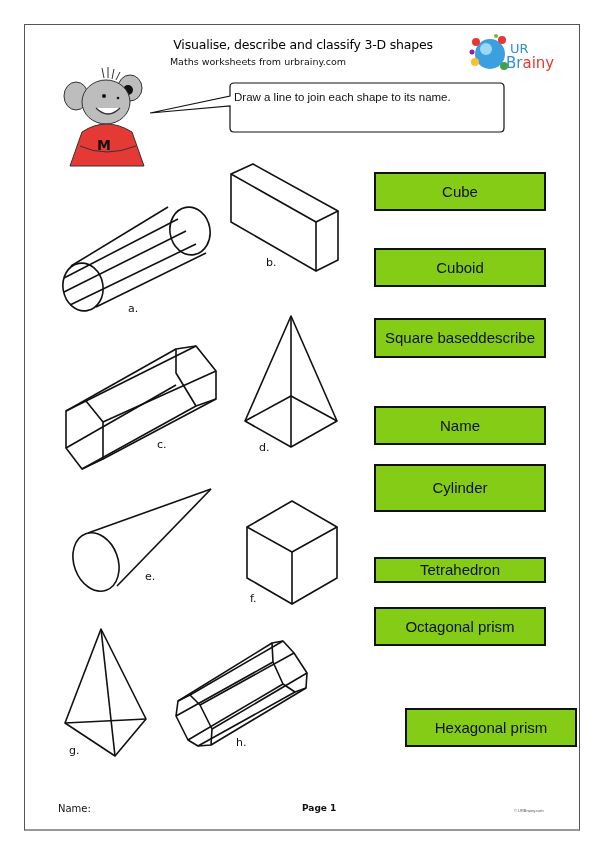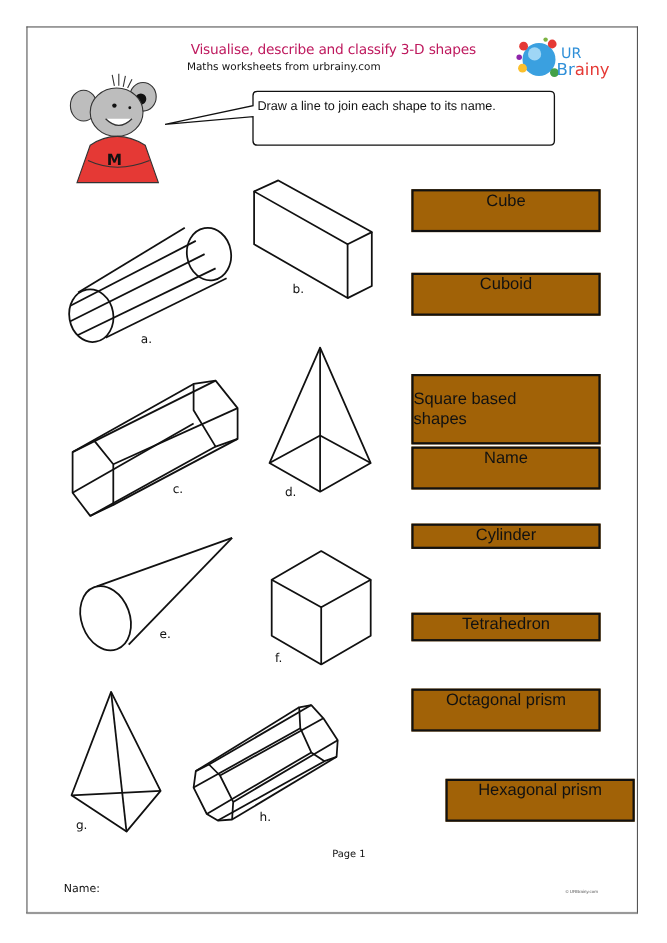--- a/index.html
+++ b/index.html
@@ -1,28 +1,28 @@
 <!DOCTYPE html>
 <html><head>
 <meta charset="utf-8">
 <style>
   html, body { margin: 0; padding: 0; background: #ffffff; }
   body { width: 606px; height: 857px; position: relative; overflow: hidden; font-family: "Liberation Sans", sans-serif; }
   .page { position: absolute; left: 24px; top: 24px; width: 556px; height: 807px; border: 1px solid #555; border-bottom: 2px solid #999; border-right: 1px solid #555; background: #fff; box-sizing: border-box; }
-  .title { position: absolute; left: 0; width: 606px; top: 37px; text-align: center; font-family: "DejaVu Sans", sans-serif; font-size: 12.5px; color: #be185d; letter-spacing: -0.2px; }
+  .title { position: absolute; left: 0; width: 606px; top: 37px; text-align: center; font-family: "DejaVu Sans", sans-serif; font-size: 12.5px; color: #000000; letter-spacing: -0.2px; }
   .subtitle { position: absolute; left: 0; width: 516px; top: 56px; text-align: center; font-family: "DejaVu Sans", sans-serif; font-size: 9.5px; color: #111; }
   .logo { position: absolute; left: 466px; top: 28px; width: 100px; height: 50px; }
   .mascot { position: absolute; left: 62px; top: 66px; width: 100px; height: 104px; }
   .bubble-svg { position: absolute; left: 150px; top: 80px; width: 360px; height: 60px; }
   .bubble-text { position: absolute; left: 234px; top: 90px; font-size: 11.5px; line-height: 15px; color: #111; }
   .shapes { position: absolute; left: 0; top: 0; width: 606px; height: 857px; }
   .shape-label { position: absolute; font-family: "DejaVu Sans", sans-serif; font-size: 11px; color: #111; }
-  .name-box { position: absolute; left: 374px; width: 172px; border: 2px solid #111; box-sizing: border-box; display: flex; align-items: flex-start; justify-content: center; text-align: center; font-size: 15px; line-height: 18px; color: #111; background: #a16207; }
+  .name-box { position: absolute; left: 374px; width: 172px; border: 2px solid #111; box-sizing: border-box; display: flex; align-items: center; justify-content: center; text-align: center; font-size: 15px; line-height: 18px; color: #111; background: #84cc16; }
   .footer-name { position: absolute; left: 58px; top: 803px; font-family: "DejaVu Sans", sans-serif; font-size: 10px; color: #111; }
-  .footer-page { position: absolute; left: 302px; top: 772px; font-family: "DejaVu Sans", sans-serif; font-size: 9px; color: #111; }
+  .footer-page { position: absolute; left: 302px; top: 803px; font-family: "DejaVu Sans", sans-serif; font-size: 9px; color: #111; font-weight: bold; }
   .footer-copy { position: absolute; left: 514px; top: 808px; font-size: 4px; color: #555; }
 </style>
 </head>
 <body>
 
 <div class="page"></div>
 
 <div class="title">Visualise, describe and classify 3-D shapes</div>
 <div class="subtitle">Maths worksheets from urbrainy.com</div>
 
@@ -137,34 +137,34 @@
 <div class="shape-label" style="left:250px; top:592px;">f.</div>
 <div class="shape-label" style="left:69px; top:744px;">g.</div>
 <div class="shape-label" style="left:236px; top:736px;">h.</div>
 
 <div class="name-box" style="top:172px; height:39px;">
   <span>Cube</span>
 </div>
 <div class="name-box" style="top:248px; height:39px;">
   <span>Cuboid</span>
 </div>
-<div class="name-box" style="top:340px; height:64px; flex-direction:column;">
+<div class="name-box" style="top:318px; height:40px; flex-direction:row;">
   <span>Square based</span>
-  <span>shapes</span>
+  <span>describe</span>
 </div>
 <div class="name-box" style="top:406px; height:39px;">
   <span>Name</span>
 </div>
-<div class="name-box" style="top:476px; height:23px;">
+<div class="name-box" style="top:464px; height:48px;">
   <span>Cylinder</span>
 </div>
 <div class="name-box" style="top:557px; height:26px;">
   <span>Tetrahedron</span>
 </div>
-<div class="name-box" style="top:626px; height:39px;">
+<div class="name-box" style="top:607px; height:39px;">
   <span>Octagonal prism</span>
 </div>
 <div class="name-box" style="top:708px; height:39px;margin-left:31px;">
   <span>Hexagonal prism</span>
 </div>
 
 <div class="footer-name">Name:</div>
 <div class="footer-page">Page 1</div>
 <div class="footer-copy">© URBrainy.com</div>
 

